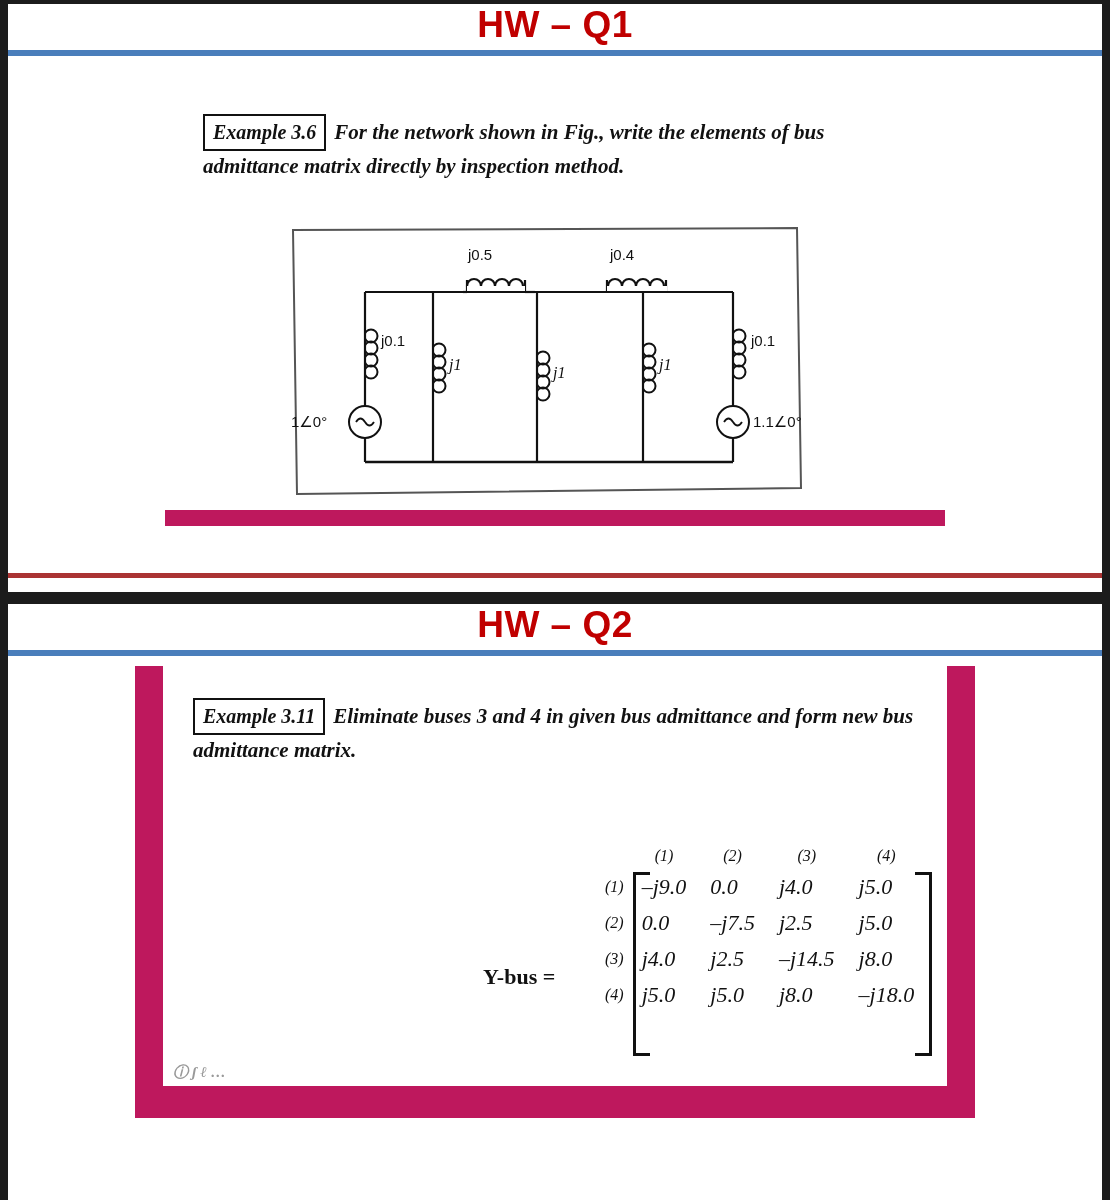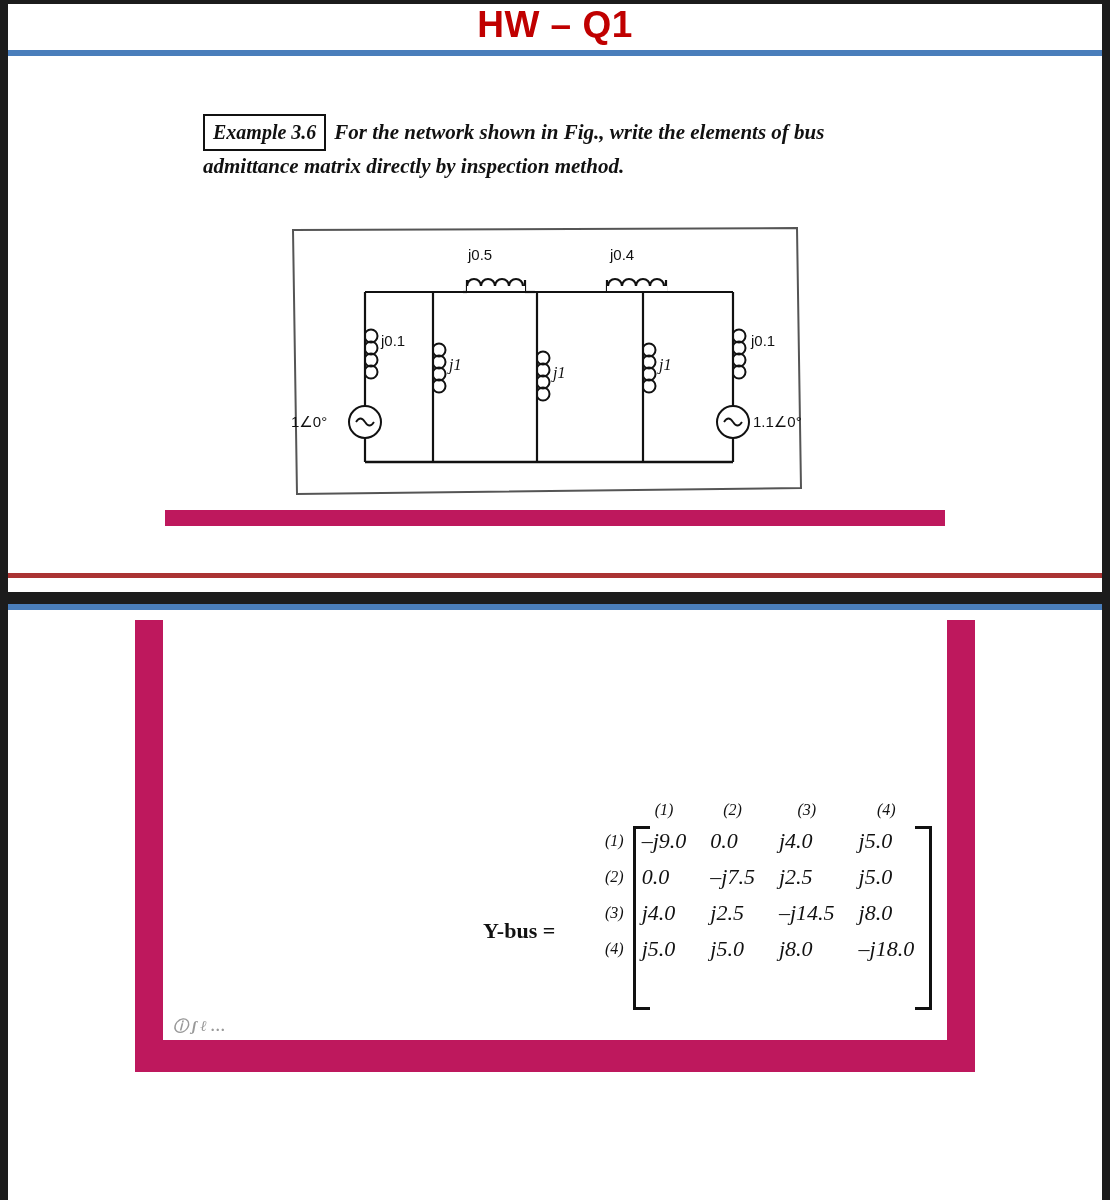--- a/index.html
+++ b/index.html
@@ -344,25 +344,29 @@
 
     </div>
   </div>
 
   <div class="bottom-rule"></div>
 </div>
 
 <div class="slide-gap"></div>
 
 <div class="slide" id="slide-2">
+  <div class="slide-title">HW – Q2</div>
   <div class="title-rule"></div>
 
   <div class="paper" id="paper-2">
     <div class="paper-inner" id="paper-inner-2">
 
+      <div class="prob-text" id="q2-text">
+        <span class="example-tag">Example 3.11</span><span>Eliminate buses 3 and 4 in given bus admittance and form new bus admittance matrix.</span>
+      </div>
 
       <div id="matrix">
         <div class="ybus-label">
           <span>Y-bus</span>
           <span>=</span>
         </div>
 
         <div class="bracket" id="bracket-left"></div>
         <div class="bracket" id="bracket-right"></div>
 

